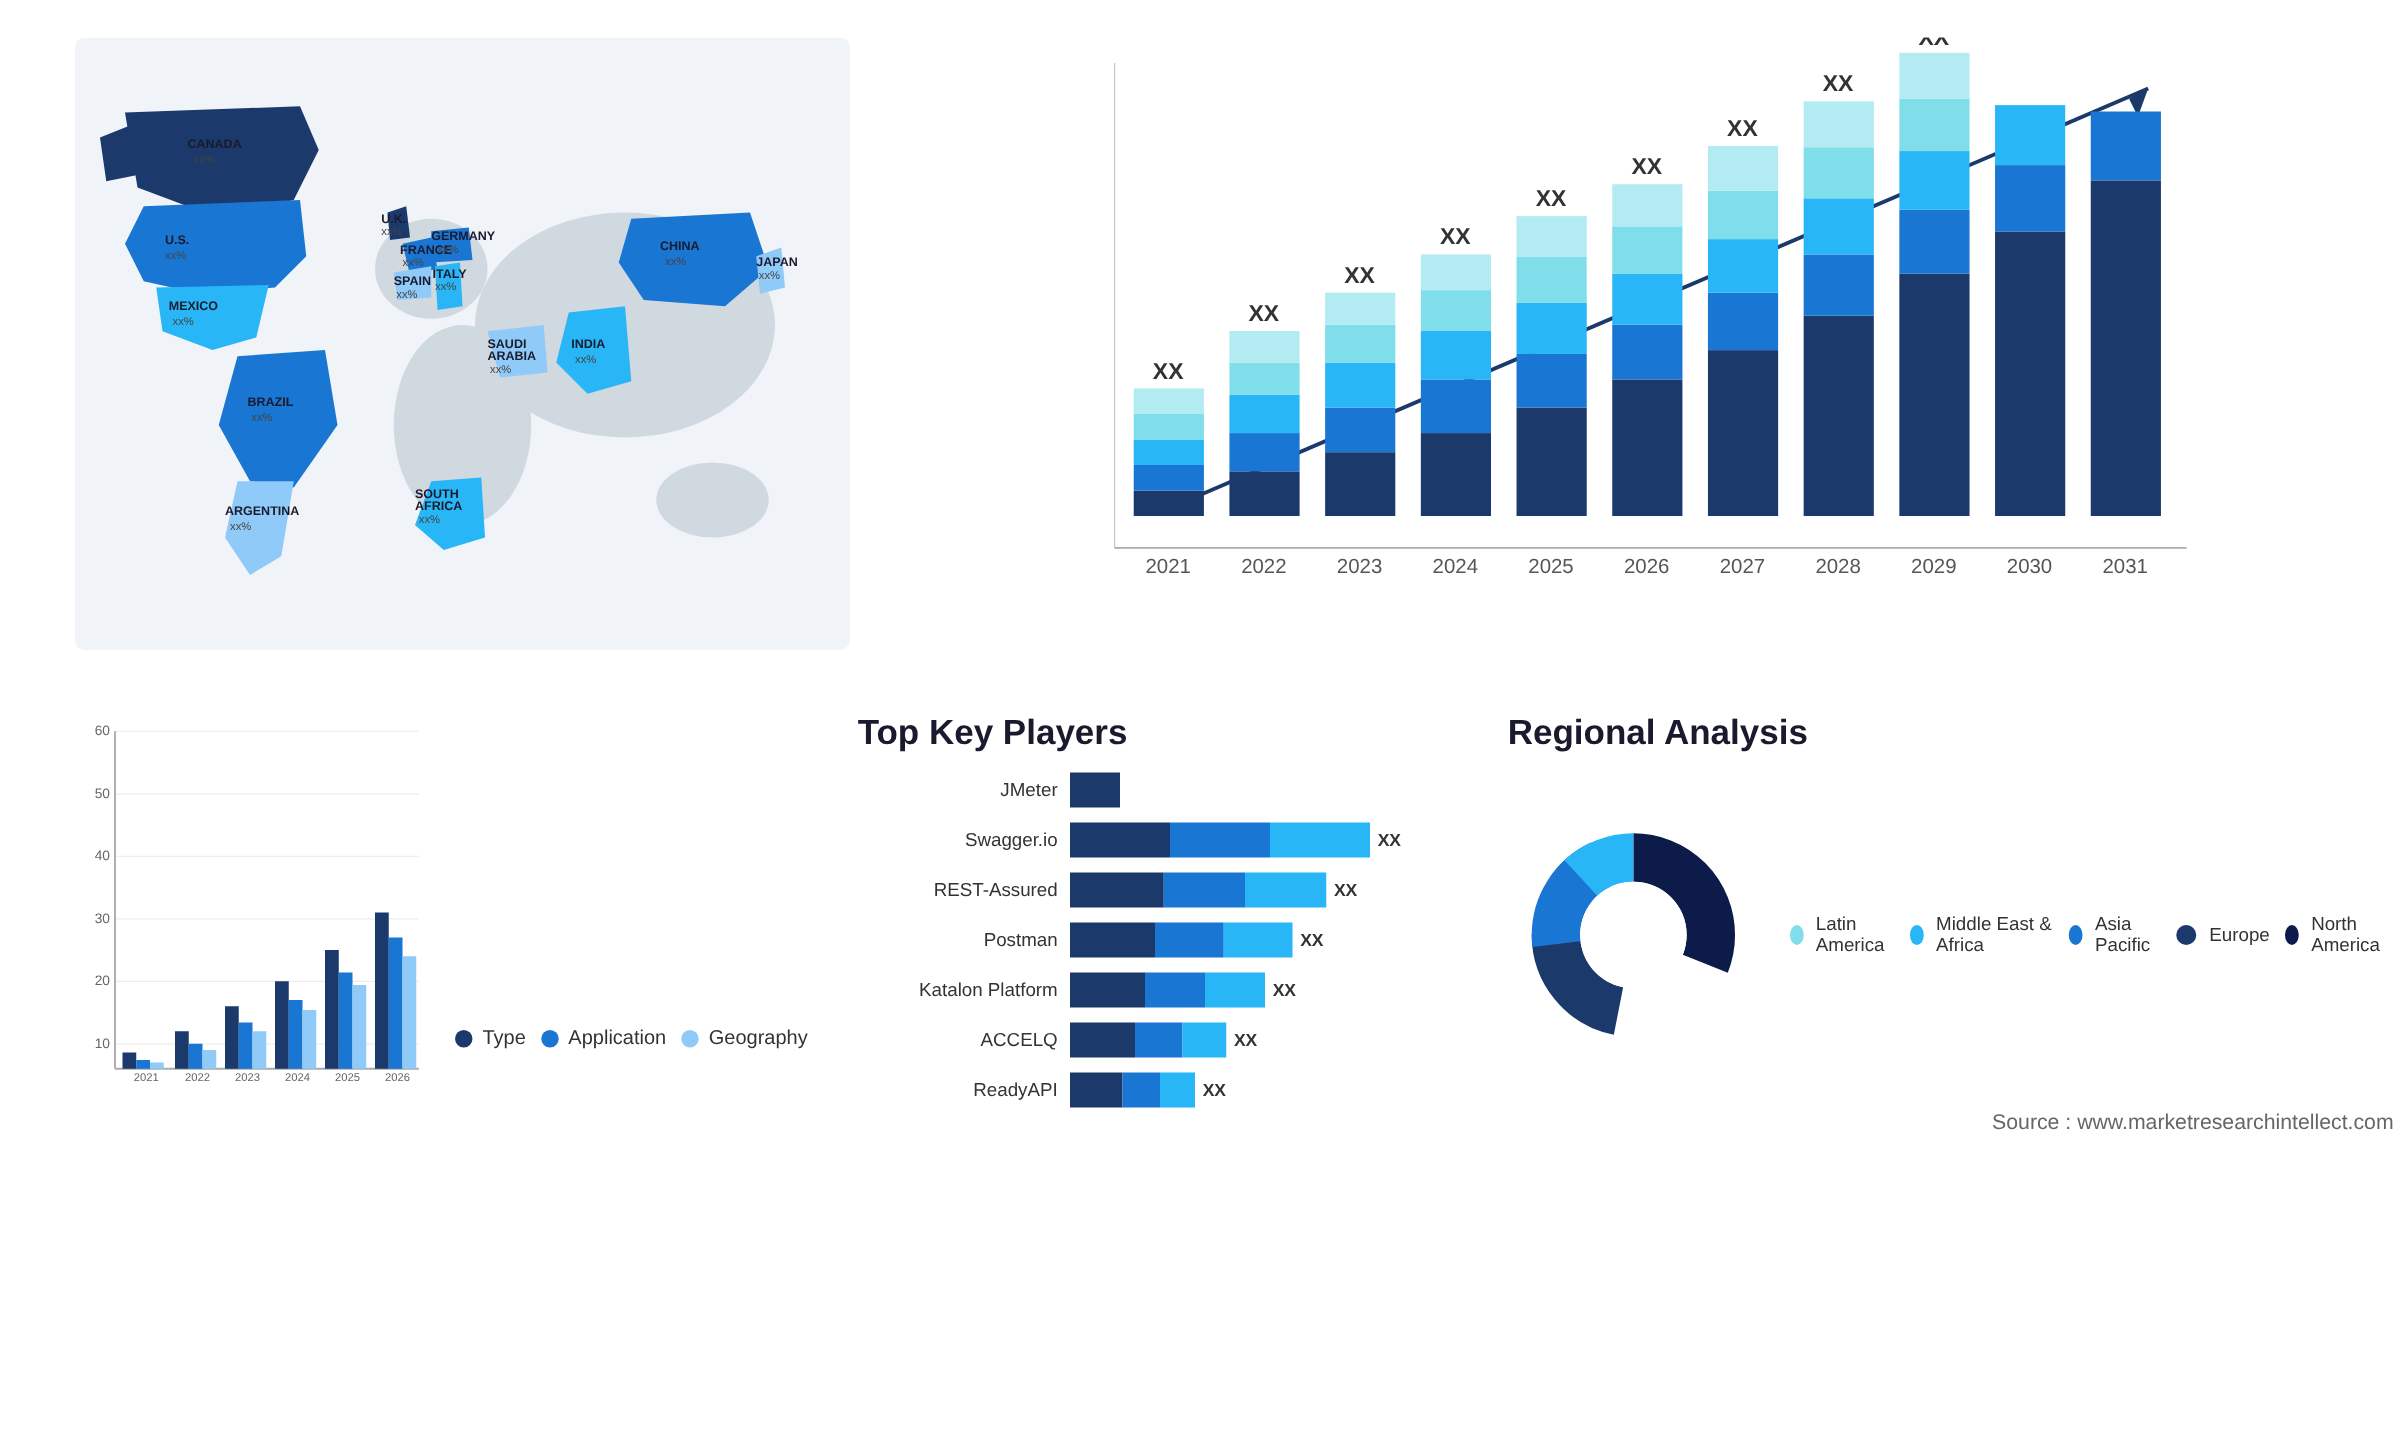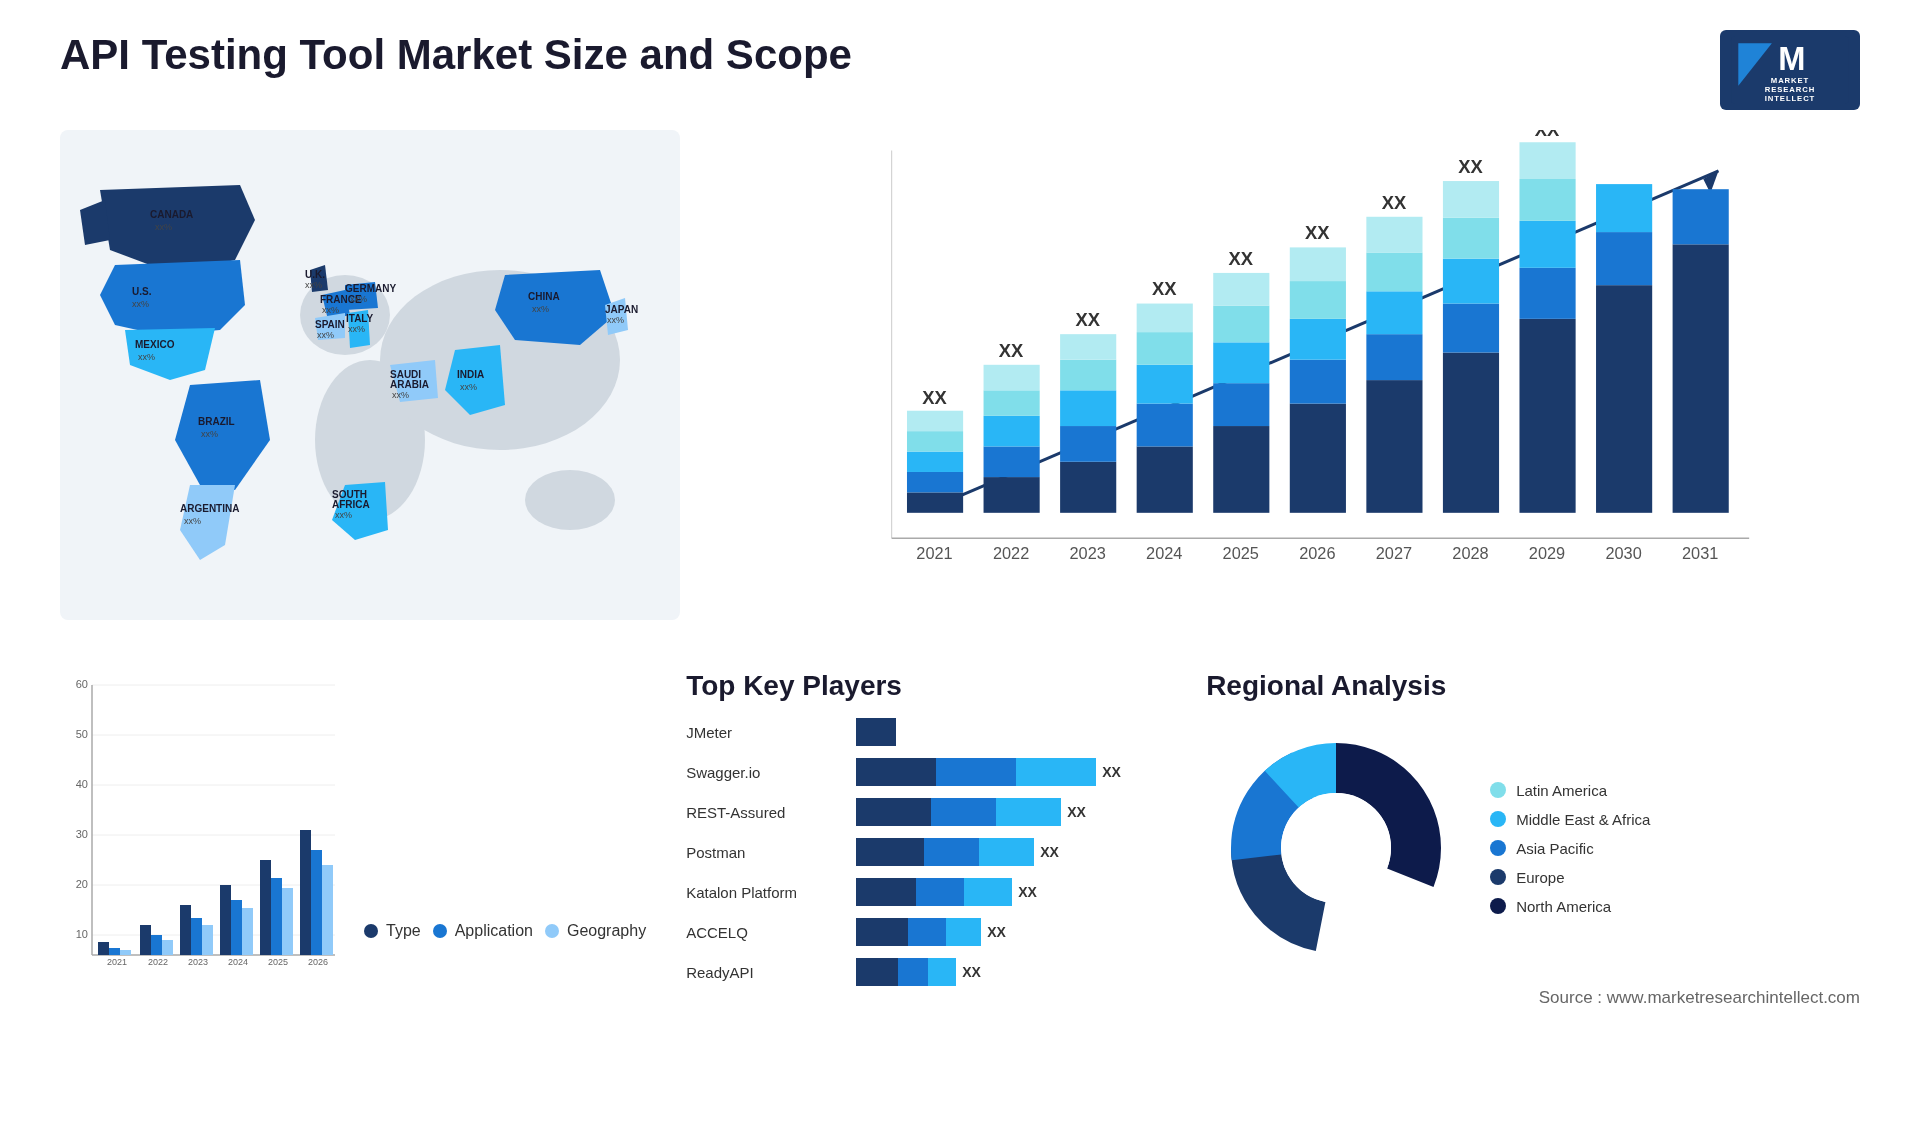--- a/index.html
+++ b/index.html
@@ -127,20 +127,21 @@
     .player-row {
       display: flex;
       align-items: center;
       gap: 10px;
     }
     .player-name {
       font-size: 15px;
       color: #333;
       width: 160px;
       flex-shrink: 0;
+      text-align: right;
     }
     .player-bar-wrap {
       flex: 1;
       height: 28px;
       display: flex;
       align-items: center;
       gap: 6px;
     }
     .player-bar-inner {
       height: 28px;
@@ -156,21 +157,21 @@
     }
 
     
     .regional-inner {
       display: flex;
       align-items: center;
       gap: 24px;
     }
     .regional-legend {
       display: flex;
-      flex-direction: column;
+      flex-direction: row;
       gap: 12px;
     }
     .reg-legend-item {
       display: flex;
       align-items: center;
       gap: 10px;
       font-size: 15px;
       color: #333;
     }
     .reg-legend-dot {
@@ -197,39 +198,20 @@
       font-family: Arial, sans-serif;
       font-size: 9px;
       fill: #444;
     }
   </style>
 </head>
 <body>
 
 <div class="page">
 
-  <div class="header">
-    <h1 class="page-title">API Testing Tool Market Size and Scope</h1>
-    <div class="logo-area">
-      <div class="logo-box">
-        <svg width="130" height="75" viewBox="0 0 130 75">
-
-          <rect width="130" height="75" fill="#1b3a6b" rx="5"></rect>
-
-          <polygon points="8,8 45,8 8,55" fill="#2196F3" opacity="0.8"></polygon>
-
-          <text x="52" y="38" font-size="36" font-weight="900" fill="white" font-family="Arial">M</text>
-
-          <text x="65" y="52" font-size="8.5" font-weight="700" fill="white" font-family="Arial" text-anchor="middle" letter-spacing="1">MARKET</text>
-          <text x="65" y="62" font-size="8.5" font-weight="700" fill="white" font-family="Arial" text-anchor="middle" letter-spacing="1">RESEARCH</text>
-          <text x="65" y="72" font-size="8.5" font-weight="700" fill="white" font-family="Arial" text-anchor="middle" letter-spacing="1">INTELLECT</text>
-        </svg>
-      </div>
-    </div>
-  </div>
 
   <div class="top-section">
 
     <div class="map-container">
       <svg viewBox="0 0 620 490" width="620" height="490">
 
         <rect width="620" height="490" fill="#f0f4f8" rx="8"></rect>
 
         <ellipse cx="310" cy="310" rx="55" ry="80" fill="#d0d8e0"></ellipse>
 

